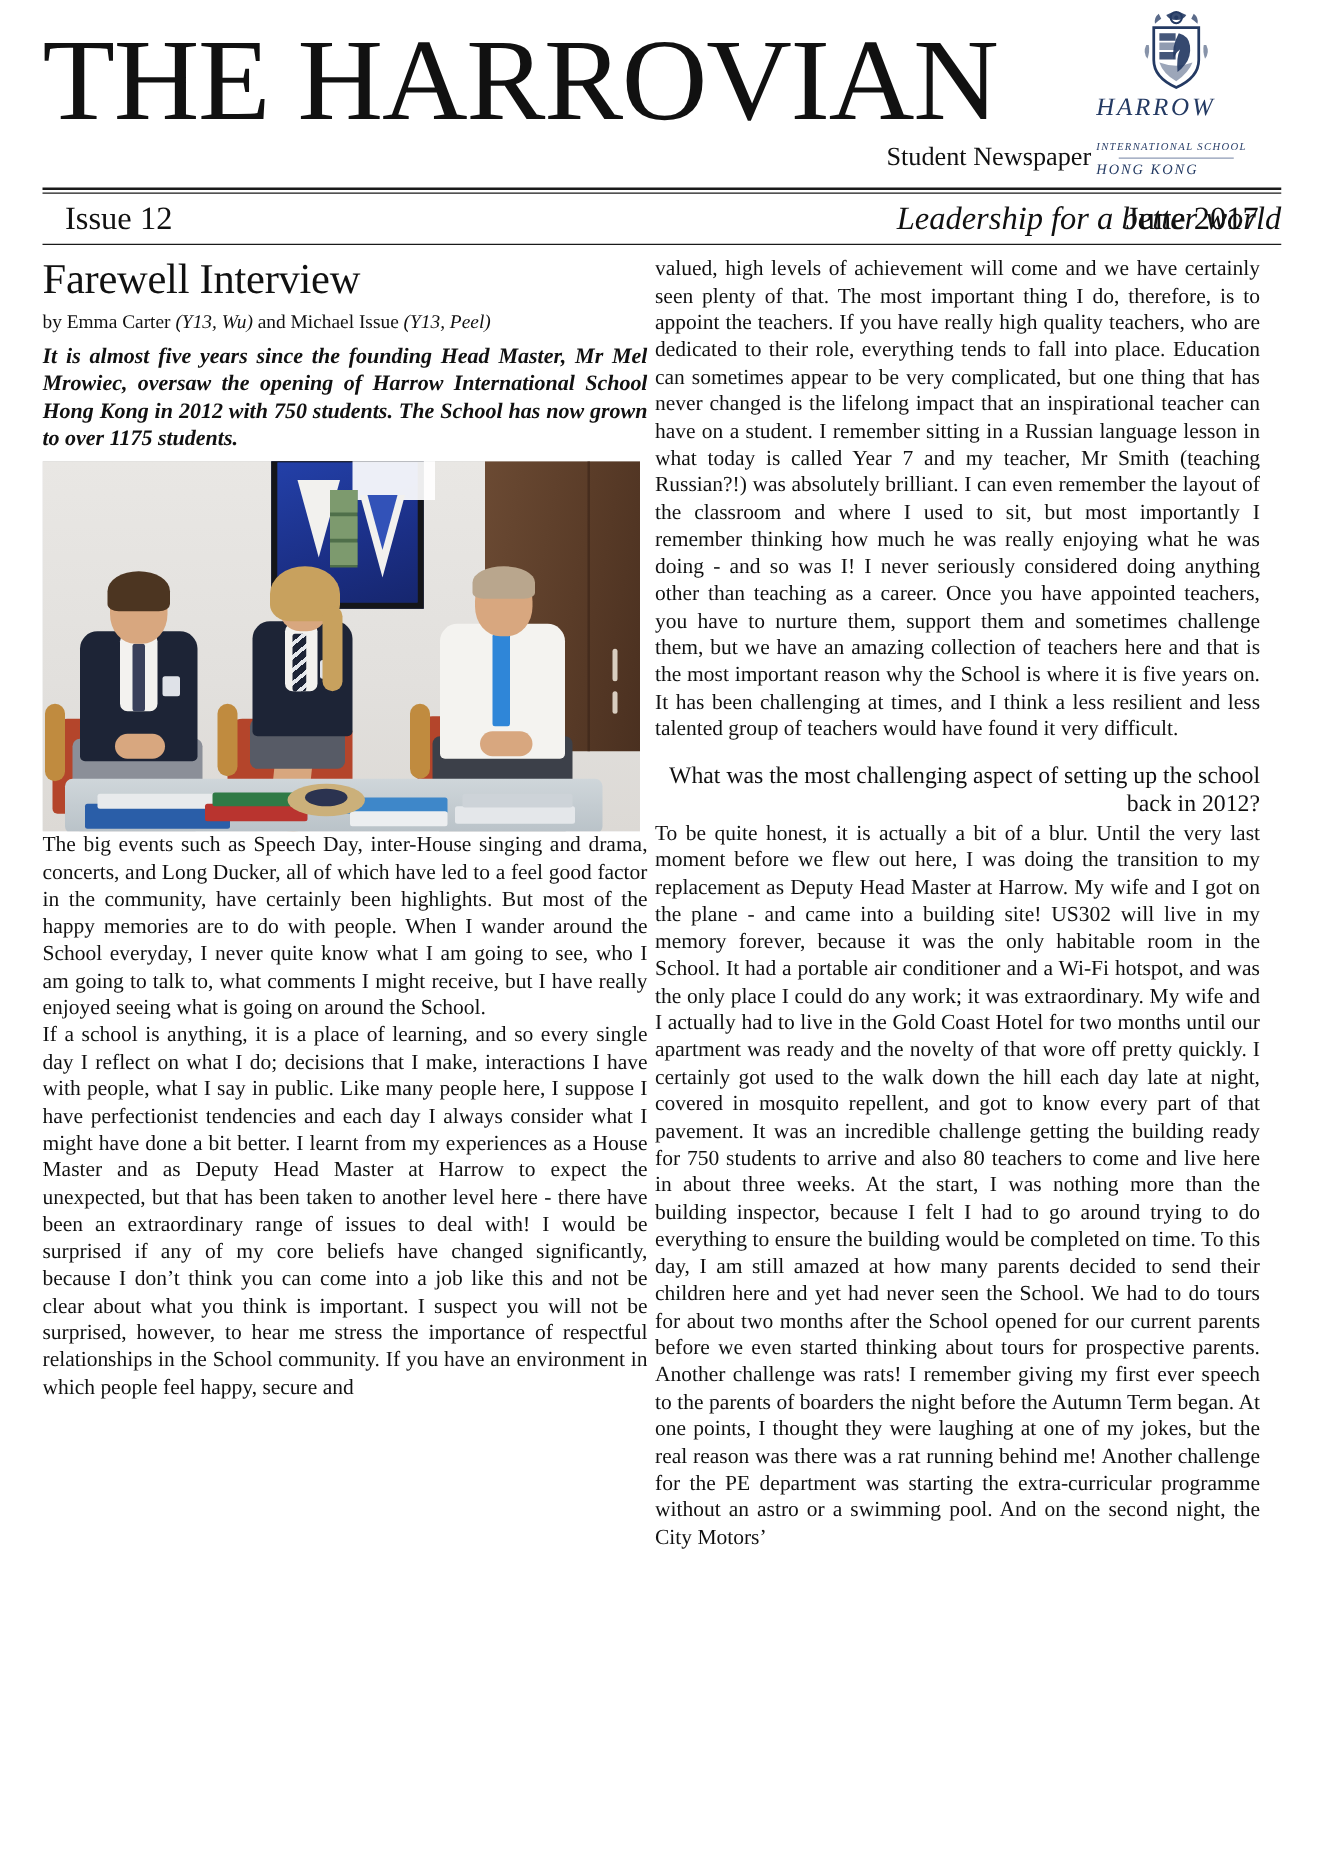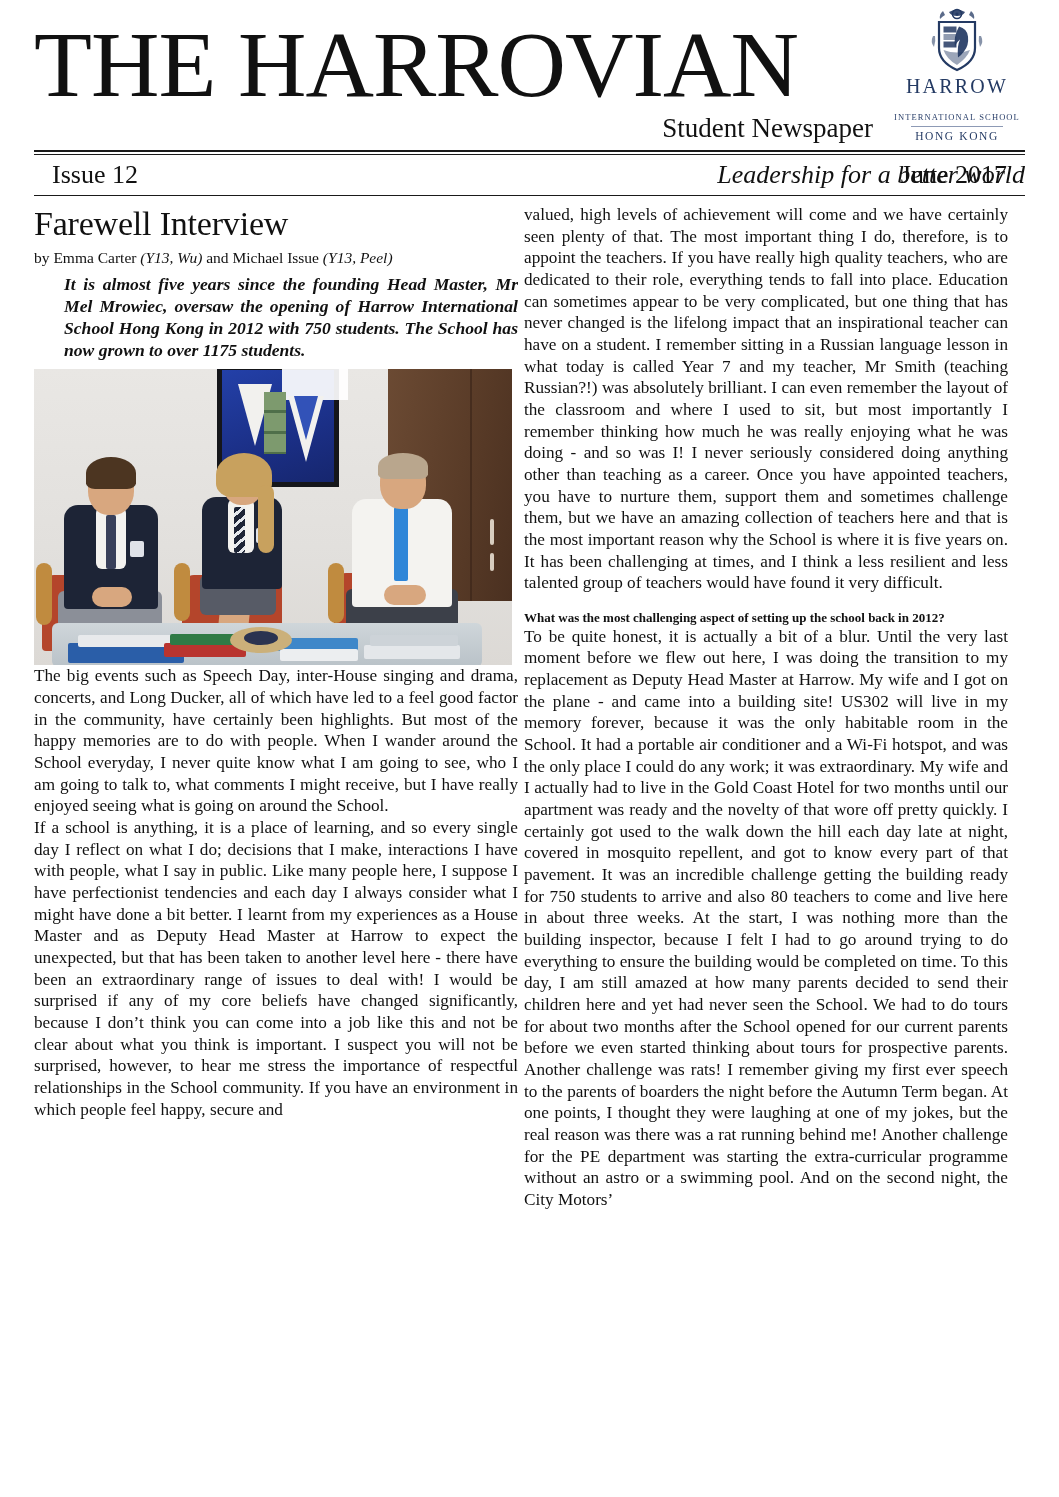--- a/index.html
+++ b/index.html
@@ -36,25 +36,26 @@
     line-height: 1;
     letter-spacing: -1px;
     font-weight: 400;
     color: #111111;
     white-space: nowrap;
     transform: scaleX(1.02);
     transform-origin: left top;
   }
   .logo-block {
     position: absolute;
-    right: 4px;
+    right: 20px;
     top: 6px;
     width: 128px;
-    text-align: center;
+    text-align: left;
     color: #243a63;
+    font-style: italic;
   }
   .crest {
     display: block;
     margin: 0 auto 4px auto;
   }
   .logo-harrow {
     font-size: 20px;
     letter-spacing: 2.2px;
     line-height: 1.05;
     color: #243a63;
@@ -73,21 +74,21 @@
   }
   .logo-hk {
     font-size: 11.5px;
     letter-spacing: 1.6px;
     color: #243a63;
   }
   .student-news {
     position: absolute;
     right: 152px;
     top: 113px;
-    font-size: 27px;
+    font-size: 21px;
     color: #111111;
     white-space: nowrap;
   }
 
   
   .rule-double {
     border-top: 2.5px solid #1a1a1a;
     border-bottom: 1px solid #1a1a1a;
     height: 2px;
     margin-top: 20px;
@@ -140,39 +141,39 @@
   }
   .byline i { font-style: italic; }
 
   .standfirst {
     font-size: 17.6px;
     font-weight: bold;
     font-style: italic;
     line-height: 1.26;
     text-align: justify;
     margin-top: 5px;
-    margin-left: 30px;
   }
   .standfirst p { margin: 0; }
   .standfirst p + p { text-indent: 56px; }
 
   .photo-wrap {
     margin-top: 8px;
     width: 478px;
     height: 296px;
     position: relative;
     overflow: hidden;
     background: #cfcfcf;
   }
 
   .qhead {
-    font-size: 13px;
-    font-weight: bold;
+    font-size: 19px;
+    font-weight: normal;
     line-height: 1.2;
     margin-top: 16px;
+    text-align: right;
   }
   .qhead.first { margin-top: 12px; }
   .body-p {
     font-size: 17.2px;
     line-height: 1.26;
     text-align: justify;
     margin: 0;
     hyphens: none;
   }
   .rcol-top { margin-top: 2px; font-family: Liberation Serif, serif; }

